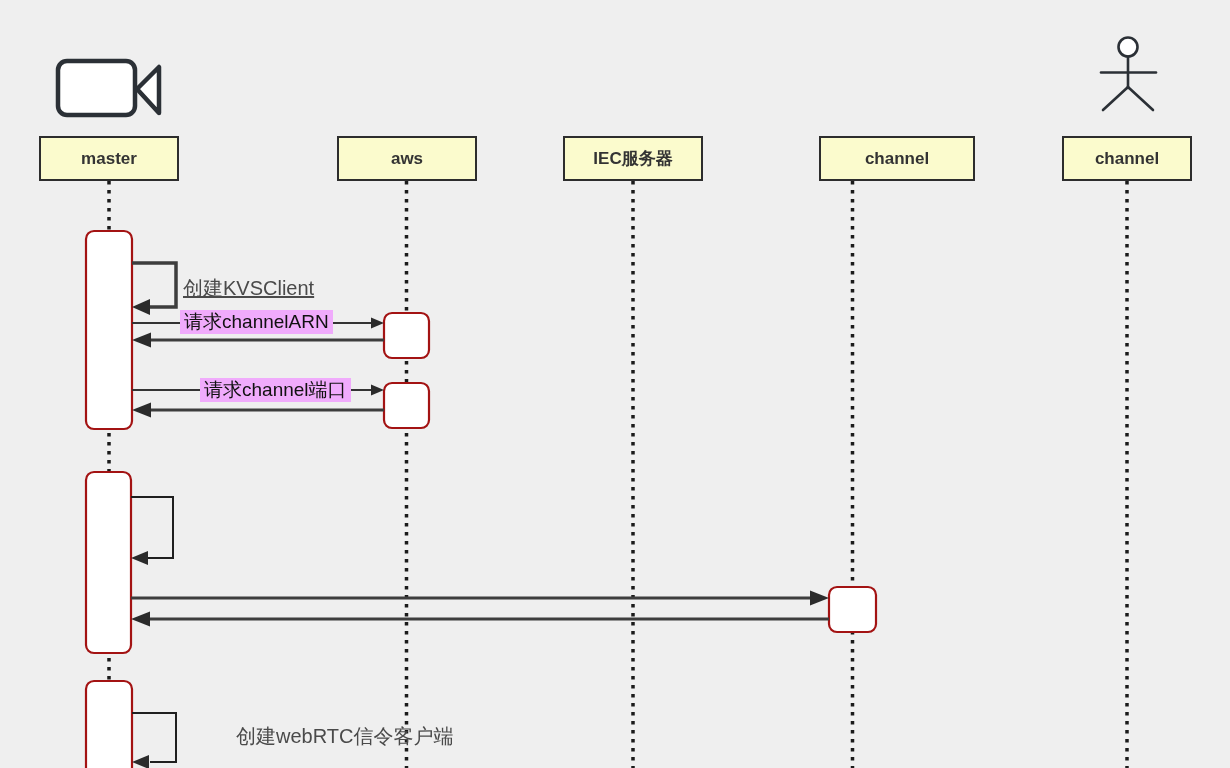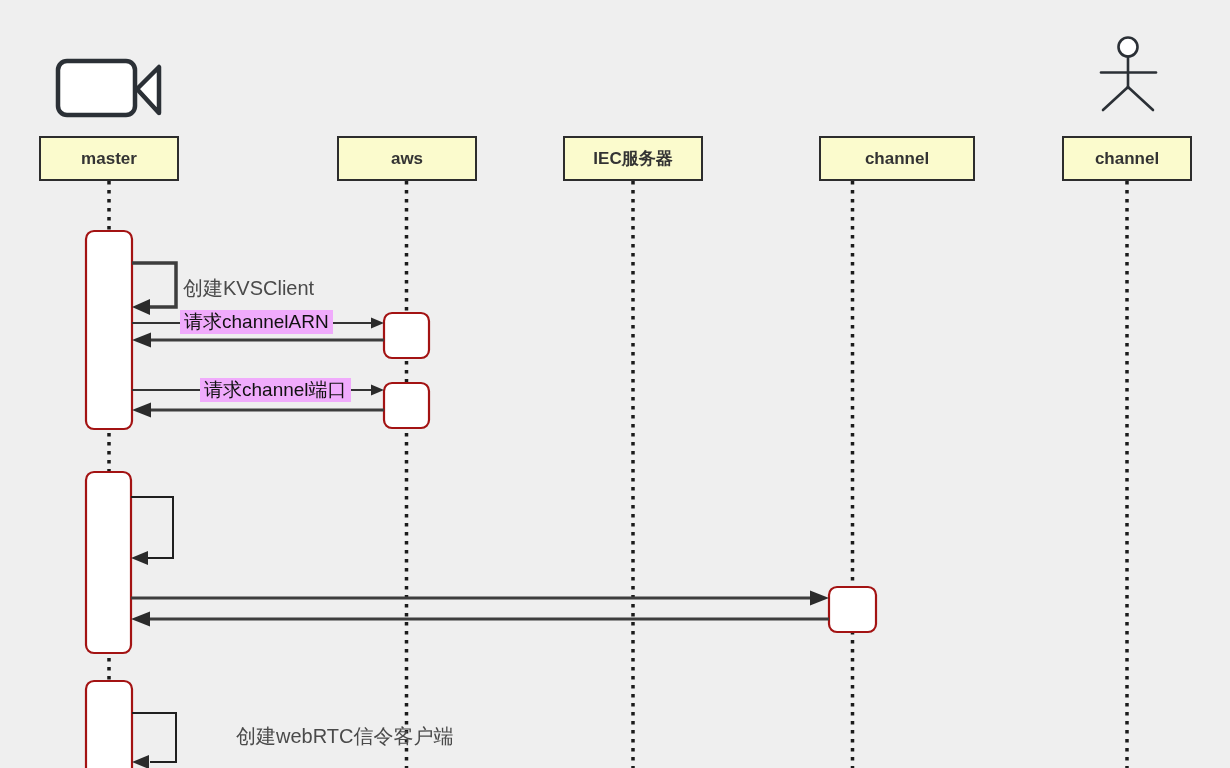--- a/index.html
+++ b/index.html
@@ -131,18 +131,18 @@
   <div class="participant" style="left:563px;width:140px;">
     <span>IEC服务器</span>
   </div>
   <div class="participant" style="left:788px;width:156px;margin-left:31px;">
     <span>channel</span>
   </div>
   <div class="participant" style="left:1062px;width:130px;">
     <span>channel</span>
   </div>
 
-  <div class="msg" style="left:183px;top:276px;">创建KVSClient</div>
+  <div class="msg" style="left:183px;top:276px;text-decoration:underline;">创建KVSClient</div>
   <div class="msg strong" style="left:180px;top:310px;">请求channelARN</div>
   <div class="msg strong" style="left:172px;top:378px;margin-left:28px;">请求channel端口</div>
   <div class="msg" style="left:196px;top:724px;margin-left:40px;">创建webRTC信令客户端</div>
 
 </div>
 
 </body></html>

